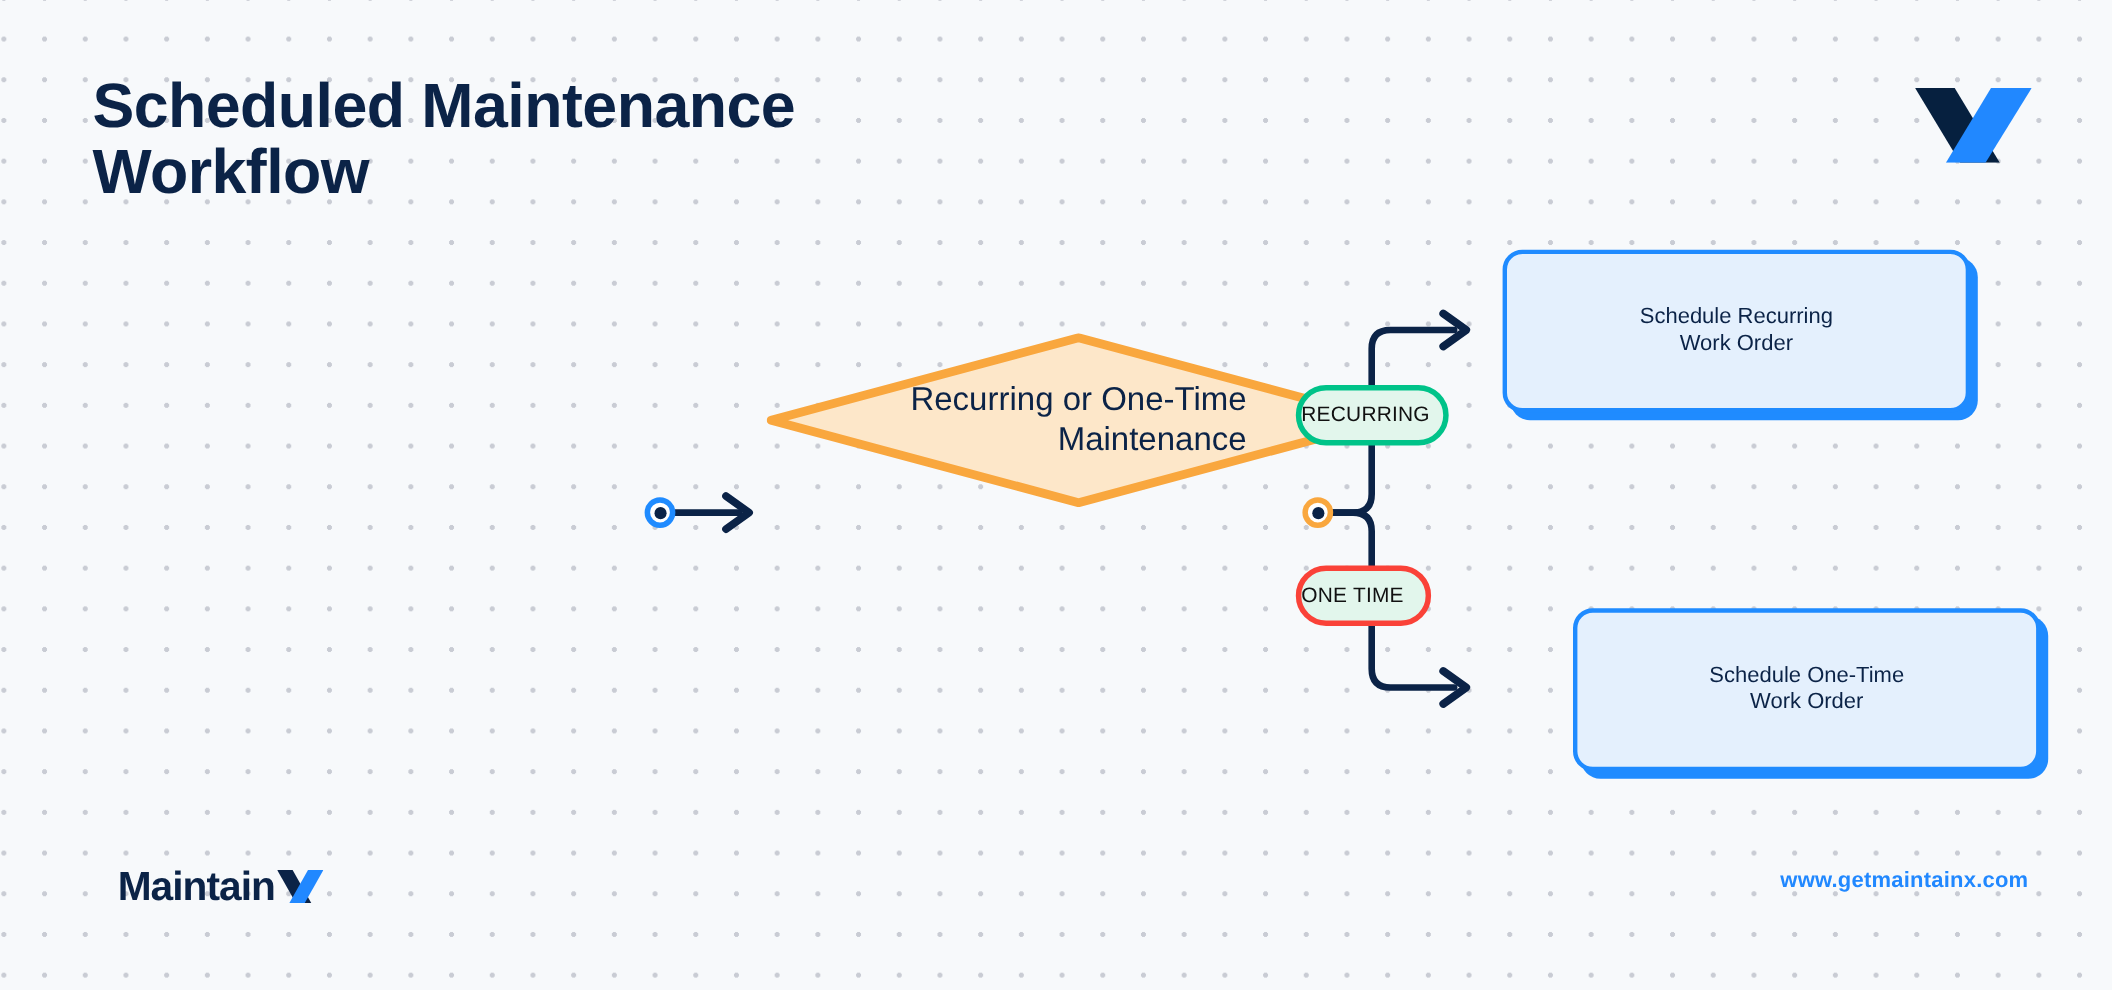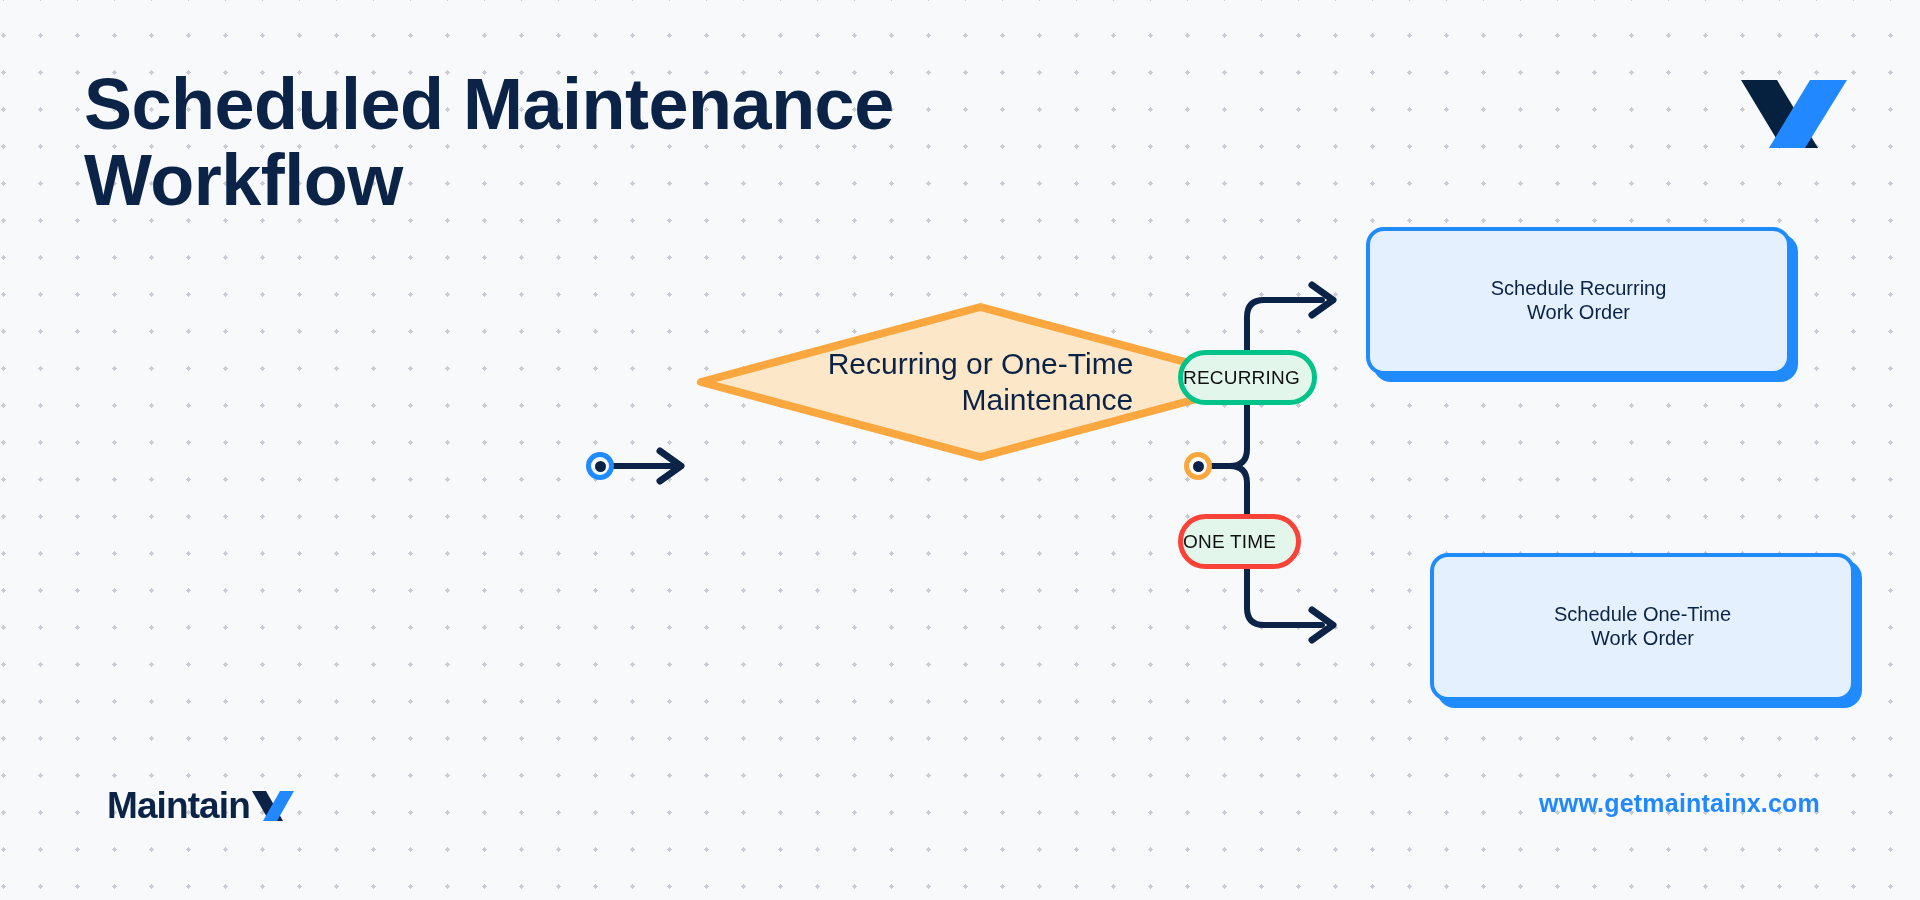--- a/index.html
+++ b/index.html
@@ -25,21 +25,21 @@
     background-position: 22px 17px;
     overflow: hidden;
   }
 
   
   #page-title {
     position: absolute;
     left: 84px;
     top: 66px;
     width: 840px;
-    font-size: 72px;
+    font-size: 57px;
     line-height: 1.06;
     font-weight: 700;
     letter-spacing: -0.5px;
     color: #0b2347;
     white-space: pre-line;
   }
 
   
   #brand-x {
     position: absolute;
@@ -154,23 +154,23 @@
   #footer-logo-text {
     font-size: 37px;
     font-weight: 700;
     letter-spacing: -0.9px;
     color: #0b2347;
   }
   #footer-logo-x { margin-left: 2px; width: 42px; height: 30px; }
 
   #footer-url {
     position: absolute;
-    right: 100px;
+    right: 76px;
     top: 789px;
-    font-size: 25px;
+    font-size: 20px;
     font-weight: 700;
     letter-spacing: 0.2px;
     color: #2188ff;
   }
 </style>
 </head>
 <body>
 
 <div id="canvas">
 

